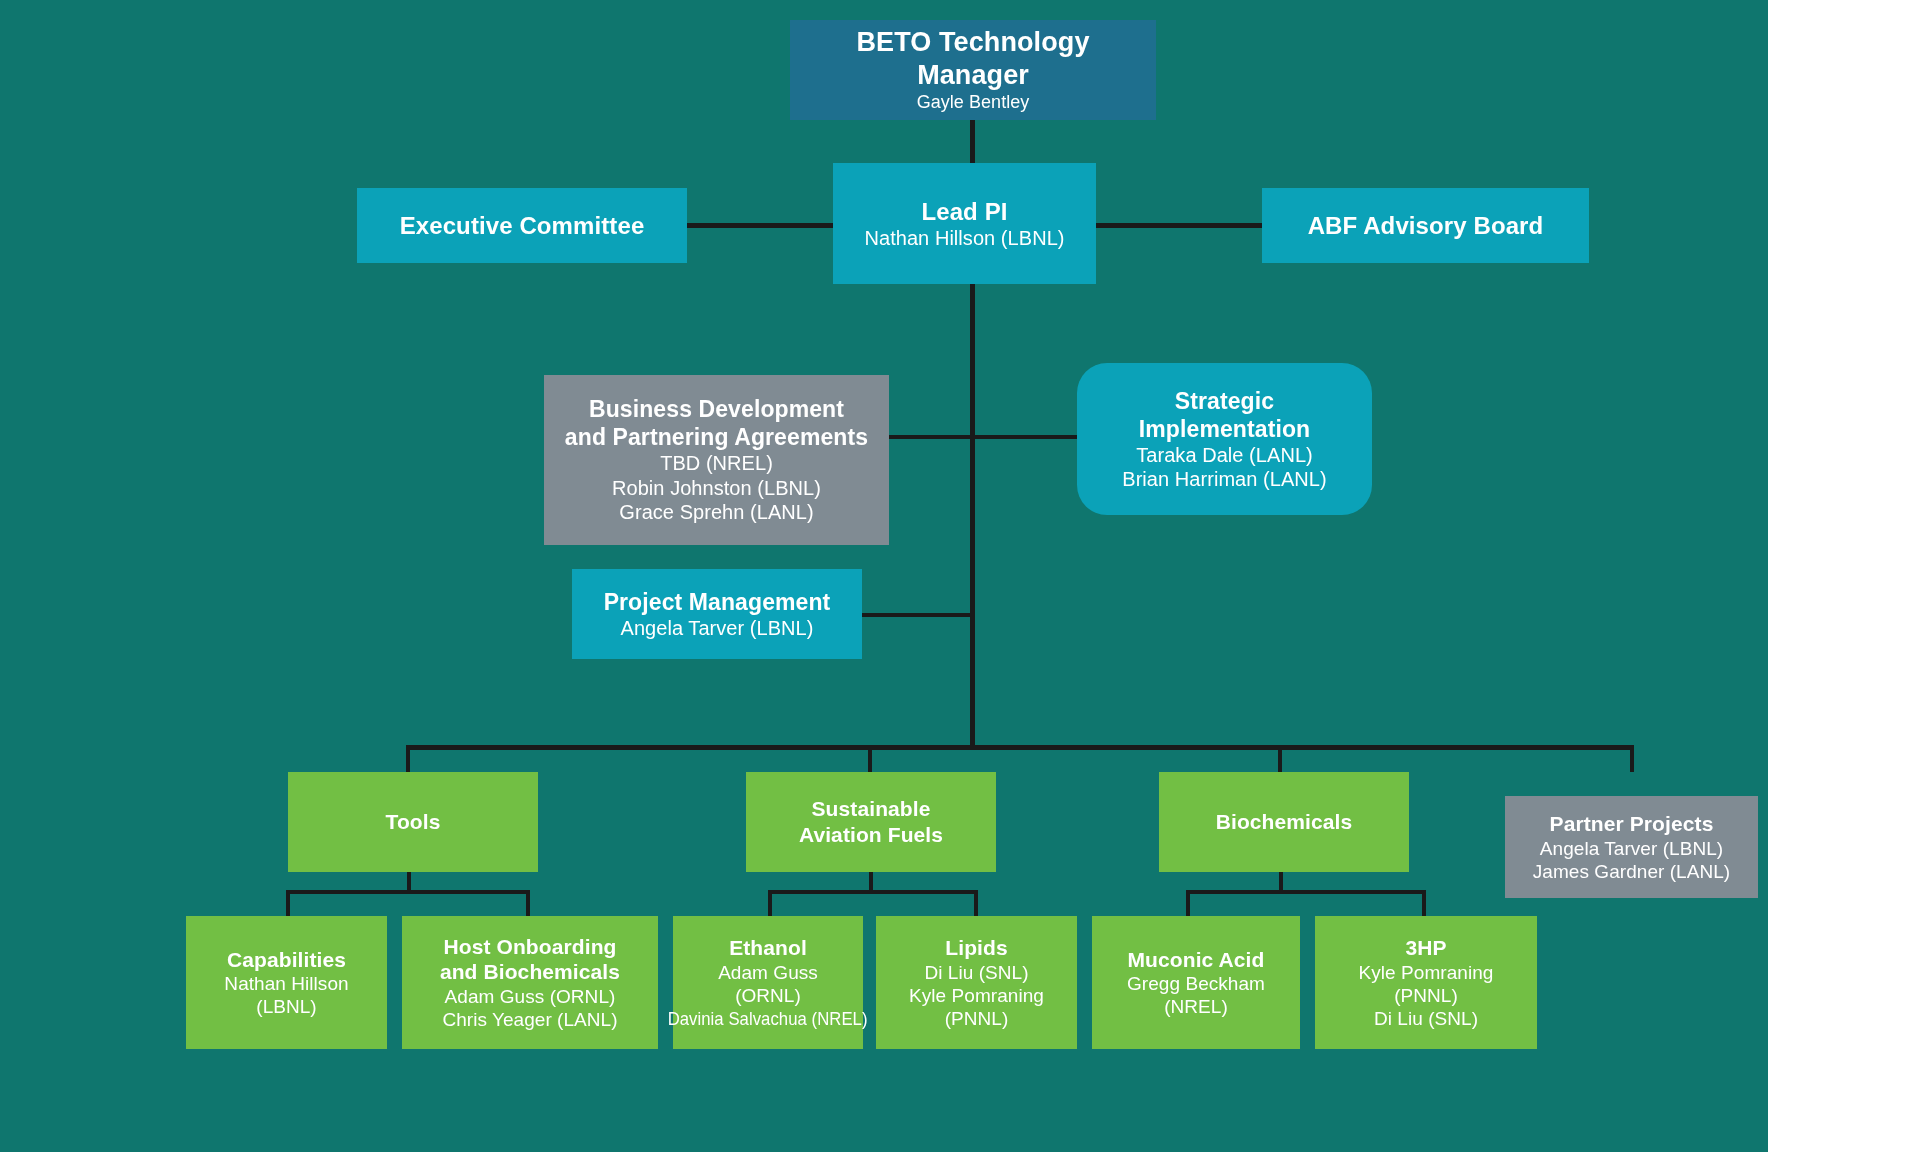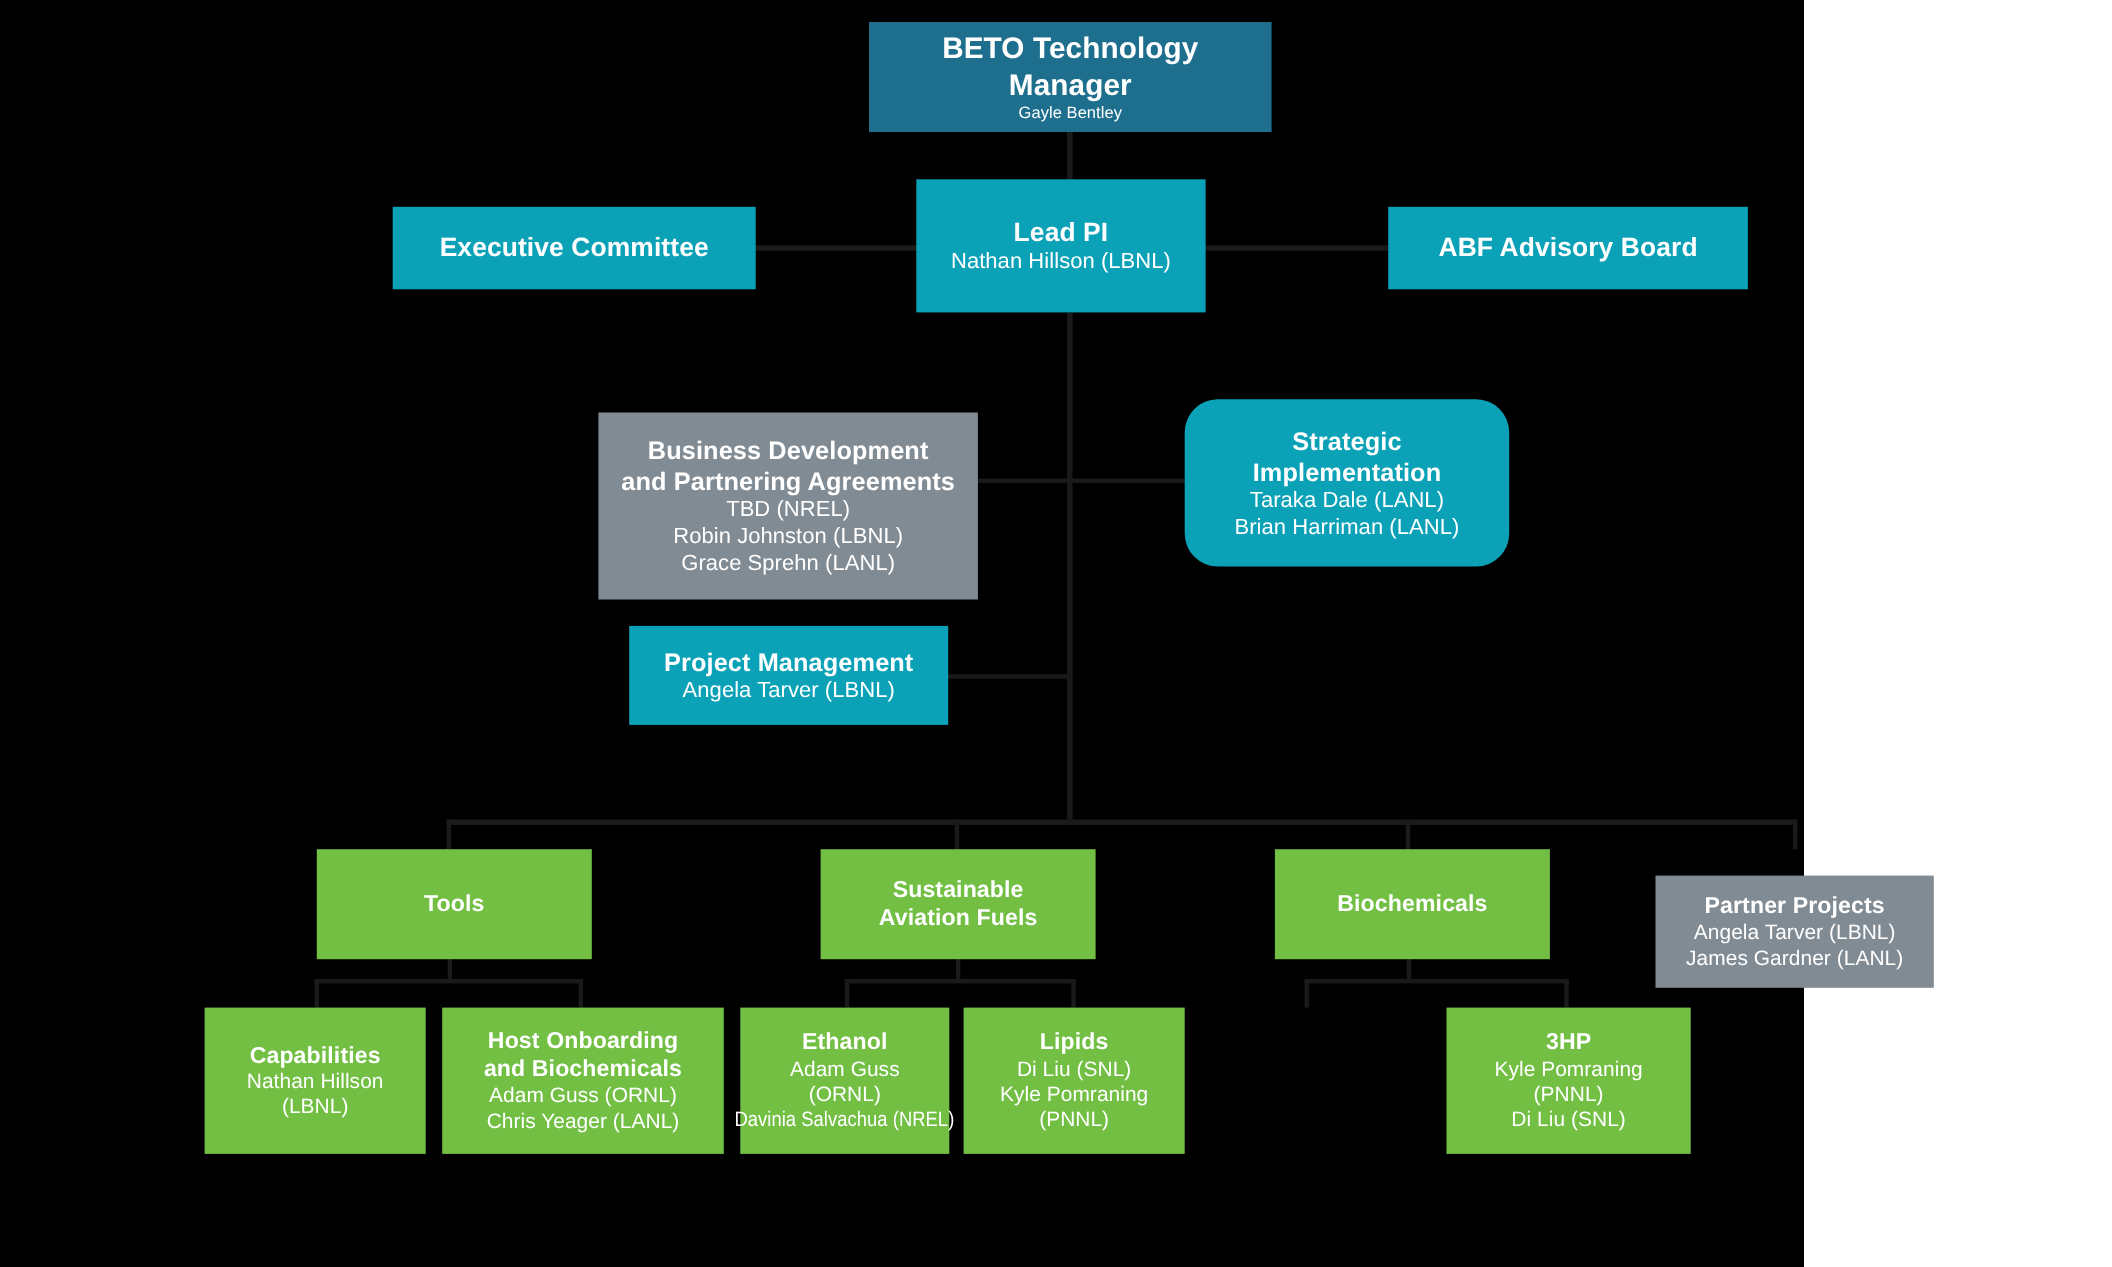--- a/index.html
+++ b/index.html
@@ -8,23 +8,23 @@
     background: #ffffff;
   }
   body {
     width: 1920px;
     height: 1152px;
     font-family: "Liberation Sans", sans-serif;
     overflow: hidden;
   }
   #chart-canvas {
     position: relative;
-    width: 1640px;
+    width: 1768px;
     height: 1152px;
-    background: #000000;
+    background: #0f766e;
   }
 
   
   .line {
     position: absolute;
     background: #1a1a1a;
   }
 
   
   .node {
@@ -54,21 +54,21 @@
   }
 
   
   .c-darkteal { background: #1e6f8e; }
   .c-teal     { background: #0ba2b8; }
   .c-gray     { background: #808b93; margin-top: 24px; }
   .c-green    { background: #72bf44; }
 
   
   .t-lvl1 .title  { font-size: 27px; }
-  .t-lvl1 .person { font-size: 15px; }
+  .t-lvl1 .person { font-size: 18px; }
 
   .t-lvl2 .title  { font-size: 24px; }
   .t-lvl2 .person { font-size: 20px; }
 
   .t-lvl3 .title  { font-size: 23px; }
   .t-lvl3 .person { font-size: 20px; }
 
   .t-lvl4 .title  { font-size: 23px; }
   .t-lvl4 .person { font-size: 20px; }
 
@@ -189,20 +189,24 @@
     <div class="person">Adam Guss (ORNL)</div>
     <div class="person condensed">Davinia Salvachua (NREL)</div>
   </div>
 
   <div class="node c-green t-lvl5" style="left:876px; top:916px; width:201px; height:133px;">
     <div class="title">Lipids</div>
     <div class="person">Di Liu (SNL)</div>
     <div class="person">Kyle Pomraning (PNNL)</div>
   </div>
 
+  <div class="node c-green t-lvl5" style="left:1092px; top:916px; width:208px; height:133px;">
+    <div class="title">Muconic Acid</div>
+    <div class="person">Gregg Beckham (NREL)</div>
+  </div>
 
   <div class="node c-green t-lvl5" style="left:1315px; top:916px; width:222px; height:133px;">
     <div class="title">3HP</div>
     <div class="person">Kyle Pomraning (PNNL)</div>
     <div class="person">Di Liu (SNL)</div>
   </div>
 
 </div>
 
 </body></html>

